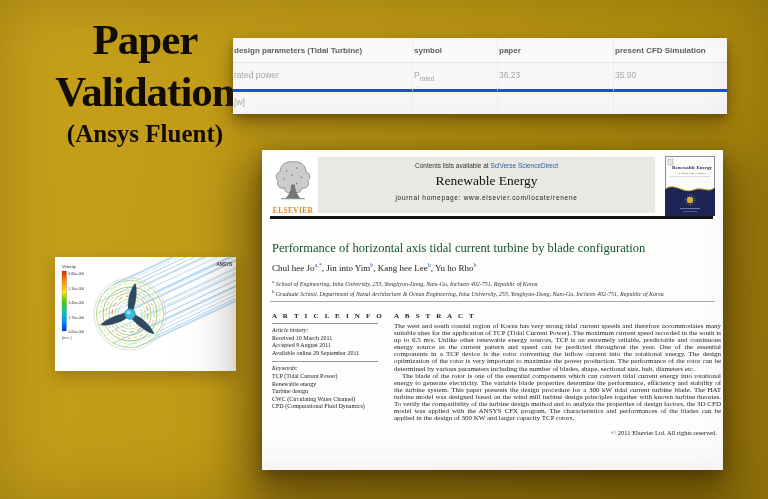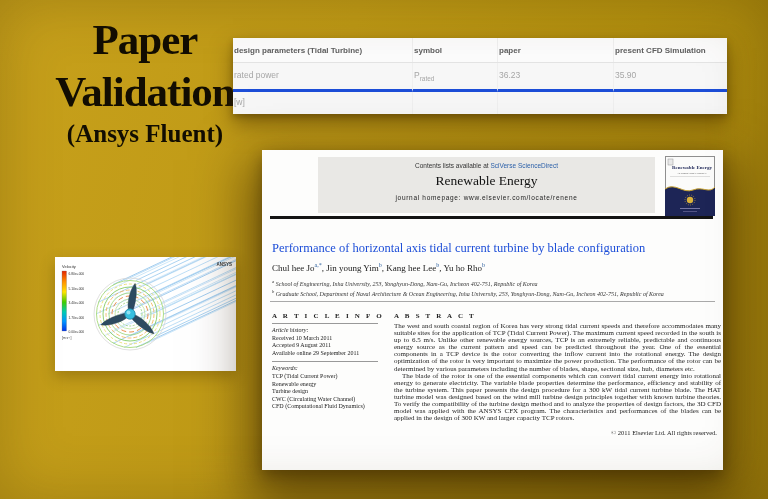--- a/index.html
+++ b/index.html
@@ -41,21 +41,21 @@
   .masthead { position:absolute; left:8px; top:6px; right:8px; height:60px; }
   .els-logo { position:absolute; left:0; top:1px; width:46px; height:58px; text-align:center; background:#fff; }
   .els-word { font-weight:bold; font-size:7.5px; color:var(--elsevier-orange,#e8821e); letter-spacing:.3px; margin-top:-1px; }
   .band { position:absolute; left:48px; right:60px; top:1px; height:56px; background:#e9e8e5; text-align:center; padding-top:5px; }
   .contents-line { font-family:"Liberation Sans",sans-serif; font-size:6.5px; color:#333; }
   .contents-line .link { color:var(--link-blue,#2a5fa8); }
   .jname { font-size:13.5px; color:#111; margin-top:4px; }
   .homepage { font-family:"Liberation Sans",sans-serif; font-size:6.5px; letter-spacing:.7px; color:#222; margin-top:5px; }
   .cover { position:absolute; right:0; top:0; width:50px; height:60px; }
   .black-rule { position:absolute; left:8px; top:66px; width:443px; height:3px; background:#141414; }
-  .ptitle { position:absolute; left:10px; right:22px; top:91px; font-size:12.5px; font-weight:500; color:#1d4ed8; white-space:nowrap; }
+  .ptitle { position:absolute; left:10px; right:22px; top:91px; font-size:12.5px; font-weight:500; color:#14532d; white-space:nowrap; }
   .authors { position:absolute; left:10px; top:112px; font-size:9px; color:#222; }
   .authors sup { font-size:6px; color:#2c5f9e; }
   .affils { position:absolute; left:10px; right:10px; top:128px; font-size:6px; font-style:italic; line-height:8px; color:#333; }
   .affils sup { font-size:4.5px; }
   .divider { position:absolute; left:8px; right:8px; top:151px; border-top:1px solid #a9a9a9; }
   .cols { position:absolute; left:10px; right:2px; top:158px; bottom:0; display:flex; gap:16px; }
   .col-left { width:106px; flex:none; }
   .col-right { flex:1; min-width:0; }
   .sec-head { font-size:7px; font-weight:bold; letter-spacing:2.2px; color:#222; margin:4px 0 3px; white-space:nowrap; }
   .rule { border-top:1px solid #999; }
@@ -180,20 +180,34 @@
         <text x="13.5" y="61.5" font-size="3.3">1.70e+000</text>
         <text x="13.5" y="75.5" font-size="3.3">0.00e+000</text>
         <text x="7" y="82" font-size="3.3">[m s⁻¹]</text>
       </g>
       <text x="177" y="9" font-size="4.5" font-weight="bold" fill="#3a3a3a" text-anchor="end" font-family="Liberation Sans, sans-serif">ANSYS</text>
     </svg>
   </div>
 
   <div class="paper">
     <div class="masthead">
+      <div class="els-logo">
+        <svg width="42" height="46" viewBox="0 0 46 46">
+          <path d="M23,3 C14,2 8,8 9,14 C4,15 3,21 7,24 C4,28 8,33 14,32 C13,36 18,38 23,36 C28,38 33,36 32,32 C38,33 42,28 39,24 C43,21 42,15 37,14 C38,8 32,2 23,3 Z" fill="#cccccc" stroke="#7a7a7a" stroke-width="0.8"></path>
+          <circle cx="16" cy="13" r="0.9" fill="#808080"></circle>
+            <circle cx="27" cy="10" r="0.9" fill="#808080"></circle>
+          <circle cx="32" cy="20" r="0.9" fill="#808080"></circle>
+            <circle cx="13" cy="22" r="0.9" fill="#808080"></circle>
+          <circle cx="22" cy="18" r="0.9" fill="#808080"></circle>
+            <circle cx="27" cy="27" r="0.9" fill="#808080"></circle>
+          <path d="M21,28 C21,34 19,39 15,43 L31,43 C27,38 25,33 25,28 Z" fill="#767676"></path>
+          <line x1="10" y1="43.5" x2="36" y2="43.5" stroke="#767676" stroke-width="1"></line>
+        </svg>
+        <div class="els-word">ELSEVIER</div>
+      </div>
       <div class="band">
         <div class="contents-line"><span>Contents lists available at </span><span class="link">SciVerse ScienceDirect</span></div>
         <div class="jname">Renewable Energy</div>
         <div class="homepage">journal homepage: www.elsevier.com/locate/renene</div>
       </div>
       <div class="cover">
         <svg width="50" height="60" viewBox="0 0 50 60">
           <rect x="0.5" y="0.5" width="49" height="59" fill="#fbfbfa" stroke="#8f8f8f"></rect>
           <rect x="3" y="3" width="5" height="6" fill="#e8e8e8" stroke="#999" stroke-width="0.5"></rect>
           <text x="27" y="13" font-size="5" font-family="Liberation Serif, serif" font-weight="bold" fill="#1d2556" text-anchor="middle">Renewable Energy</text>
@@ -206,21 +220,21 @@
           <rect x="15" y="52" width="20" height="1" fill="#8d89b8" opacity="0.8"></rect>
           <rect x="18" y="55" width="14" height="0.8" fill="#8d89b8" opacity="0.6"></rect>
         </svg>
       </div>
     </div>
     <div class="black-rule"></div>
 
     <div class="ptitle">Performance of horizontal axis tidal current turbine by blade configuration</div>
 
     <div class="authors">
-      <span><span>Chul hee Jo</span><sup>a,*</sup></span><span><span>, Jin young Yim</span><sup>b</sup></span><span><span>, Kang hee Lee</span><sup>b</sup></span><span><span>, Yu ho Rho</span><sup>b</sup></span>
+      <span><span>Chul hee Jo</span><sup>a,*</sup></span><span><span>, Jin into Yim</span><sup>b</sup></span><span><span>, Kang hee Lee</span><sup>b</sup></span><span><span>, Yu ho Rho</span><sup>b</sup></span>
     </div>
 
     <div class="affils">
       <div><sup>a</sup><span> School of Engineering, Inha University, 253, Yonghyun-Dong, Nam-Gu, Incheon 402-751, Republic of Korea</span></div>
       <div><sup>b</sup><span> Graduate School, Department of Naval Architecture &amp; Ocean Engineering, Inha University, 253, Yonghyun-Dong, Nam-Gu, Incheon 402-751, Republic of Korea</span></div>
     </div>
 
     <div class="divider"></div>
 
     <div class="cols">

